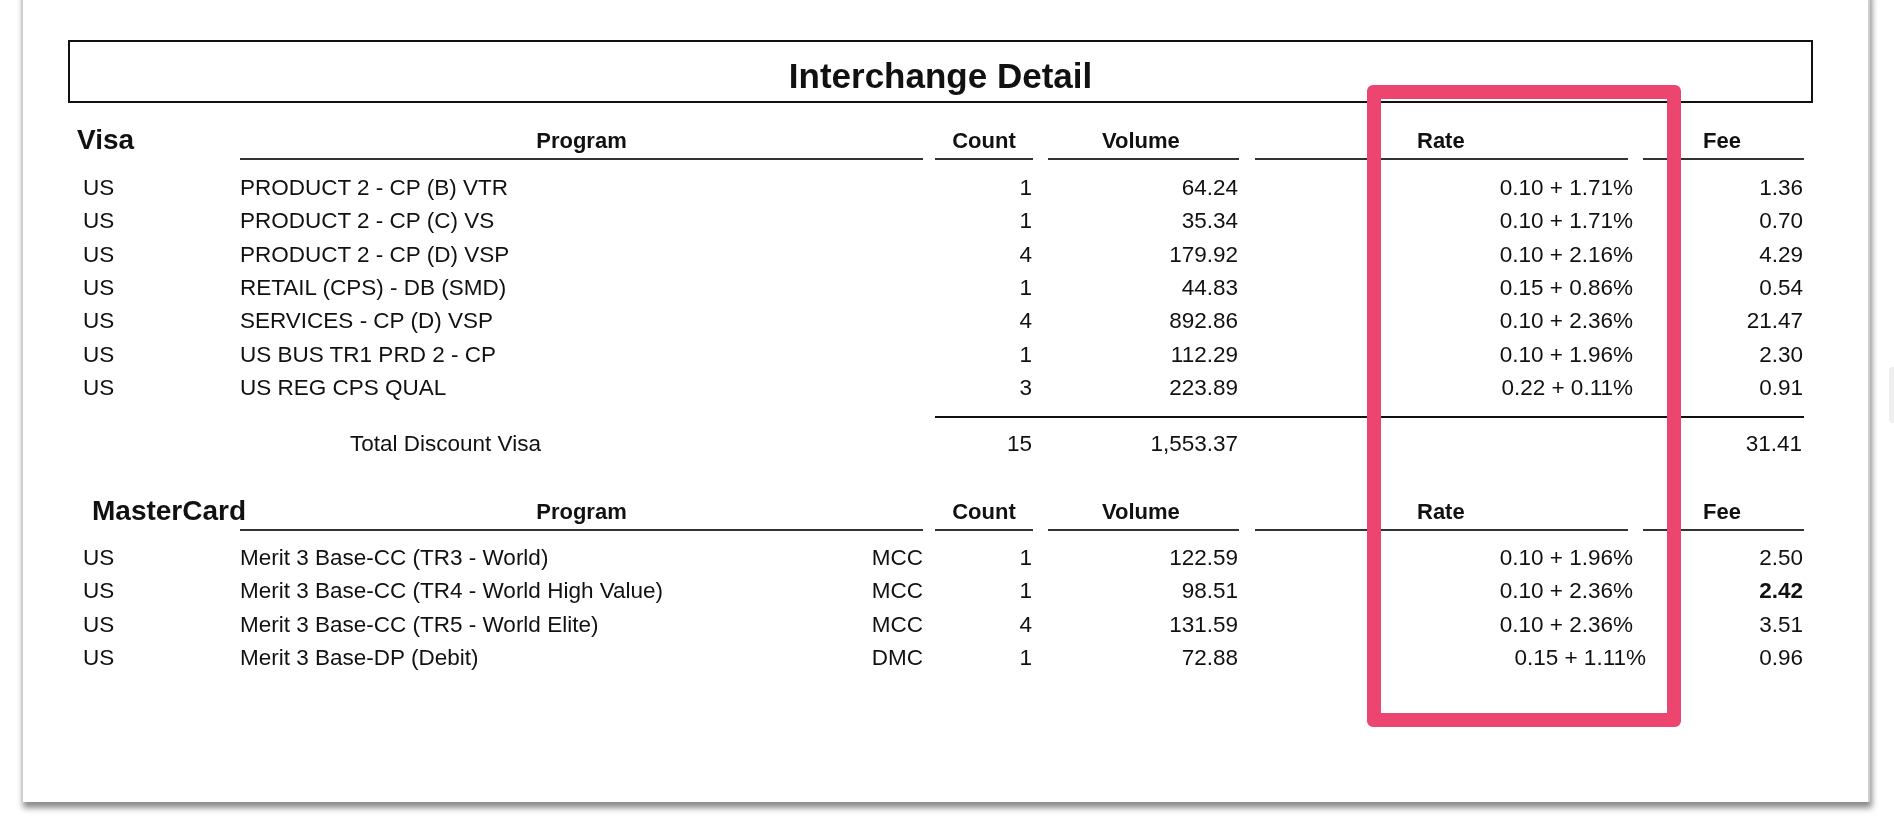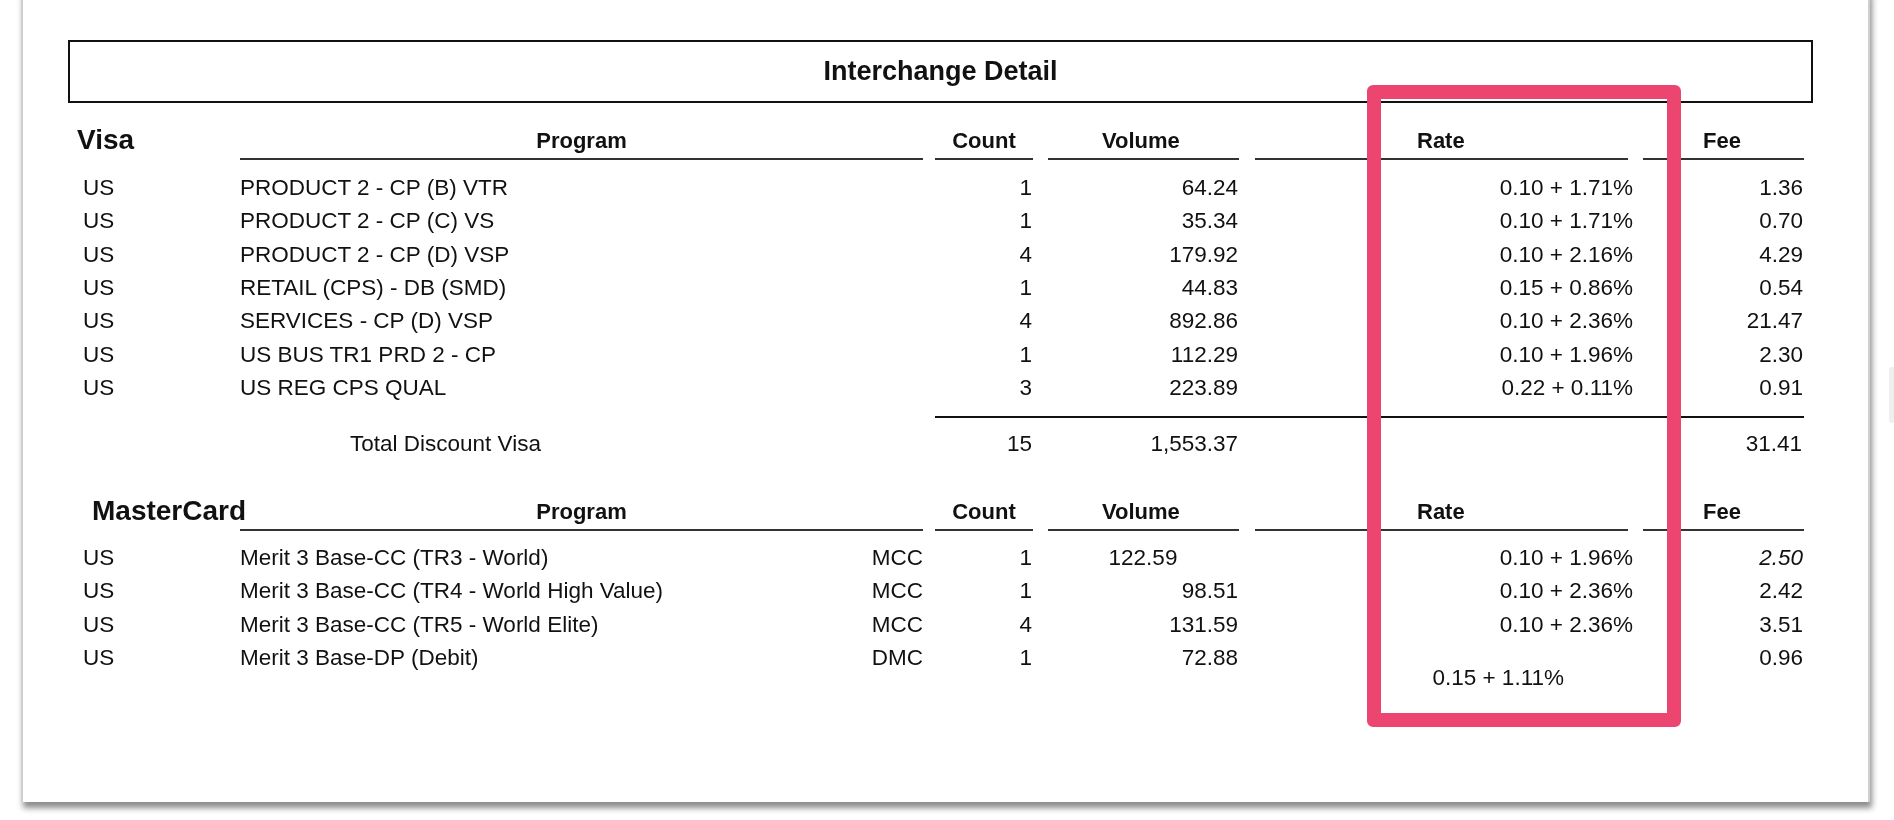--- a/index.html
+++ b/index.html
@@ -16,21 +16,21 @@
     position: absolute; left: 1889px; top: 367px; width: 8px; height: 56px;
     background: #efefef; border-radius: 3px;
   }
   .abs { position: absolute; white-space: nowrap; }
   .title-box {
     position: absolute; left: 68px; top: 40px; width: 1741px; height: 59px;
     border: 2px solid #111; box-sizing: content-box;
   }
   .title {
     position: absolute; left: 0; right: 0; top: 14px; text-align: center;
-    font-weight: bold; font-size: 27px;
+    font-weight: bold; font-size: 35px;
   }
   .brand { font-weight: bold; font-size: 28px; }
   .hdr { font-weight: bold; font-size: 22px; text-align: center; }
   .uline { position: absolute; height: 2px; background: #333; }
   .cell { font-size: 22.5px; line-height: 26px; }
   .r { text-align: right; }
   .bold { font-weight: normal; }
   .hline { position: absolute; height: 1.5px; background: #111; }
   .highlight {
     position: absolute; left: 1367px; top: 85px; width: 314px; height: 642px;
@@ -148,46 +148,46 @@
   <div class="uline" style="left:1255px; width:373px; top:529px;"></div>
 
   <div class="abs hdr" style="left:1643px; width:161px; top:499px; text-align:left; padding-left:60px; box-sizing:border-box;">Fee</div>
   <div class="uline" style="left:1643px; width:161px; top:529px;"></div>
 
   <div>
     <div class="abs cell" style="left:83px; top:545px;">US</div>
     <div class="abs cell" style="left:240px; top:545px;text-align:center;">Merit 3 Base-CC (TR3 - World)</div>
     <div class="abs cell r" style="left:840px; width:83px; top:545px;">MCC</div>
     <div class="abs cell r" style="left:935px; width:97px; top:545px;">1</div>
-    <div class="abs cell r" style="left:1048px; width:190px; top:545px;text-align:center;">122.59</div>
+    <div class="abs cell r" style="left:1048px; width:190px; top:545px;">122.59</div>
     <div class="abs cell r" style="left:1255px; width:378px; top:545px;">0.10 + 1.96%</div>
-    <div class="abs cell r" style="left:1643px; width:160px; top:545px;font-style:italic;">2.50</div>
+    <div class="abs cell r" style="left:1643px; width:160px; top:545px;">2.50</div>
   </div>
   <div>
     <div class="abs cell" style="left:83px; top:578px;">US</div>
     <div class="abs cell" style="left:240px; top:578px;">Merit 3 Base-CC (TR4 - World High Value)</div>
     <div class="abs cell r" style="left:840px; width:83px; top:578px;">MCC</div>
     <div class="abs cell r" style="left:935px; width:97px; top:578px;">1</div>
     <div class="abs cell r" style="left:1048px; width:190px; top:578px;">98.51</div>
     <div class="abs cell r" style="left:1255px; width:378px; top:578px;">0.10 + 2.36%</div>
-    <div class="abs cell r" style="left:1643px; width:160px; top:578px;">2.42</div>
+    <div class="abs cell r" style="left:1643px; width:160px; top:578px;font-weight:bold;">2.42</div>
   </div>
   <div>
     <div class="abs cell" style="left:83px; top:612px;">US</div>
     <div class="abs cell" style="left:240px; top:612px;">Merit 3 Base-CC (TR5 - World Elite)</div>
     <div class="abs cell r" style="left:840px; width:83px; top:612px;">MCC</div>
     <div class="abs cell r" style="left:935px; width:97px; top:612px;">4</div>
     <div class="abs cell r" style="left:1048px; width:190px; top:612px;">131.59</div>
     <div class="abs cell r" style="left:1255px; width:378px; top:612px;">0.10 + 2.36%</div>
     <div class="abs cell r" style="left:1643px; width:160px; top:612px;">3.51</div>
   </div>
   <div>
     <div class="abs cell" style="left:83px; top:645px;">US</div>
     <div class="abs cell" style="left:240px; top:645px;">Merit 3 Base-DP (Debit)</div>
     <div class="abs cell r" style="left:840px; width:83px; top:645px;text-align:right;">DMC</div>
     <div class="abs cell r" style="left:935px; width:97px; top:645px;">1</div>
     <div class="abs cell r" style="left:1048px; width:190px; top:645px;">72.88</div>
-    <div class="abs cell r" style="left:1186px; width:378px; top:645px;margin-top:20px;">0.15 + 1.11%</div>
+    <div class="abs cell r" style="left:1268px; width:378px; top:645px;">0.15 + 1.11%</div>
     <div class="abs cell r" style="left:1643px; width:160px; top:645px;">0.96</div>
   </div>
 </div>
 
 <div class="highlight" style="border-color: rgb(236, 70, 112);"></div>
 
 </body></html>

